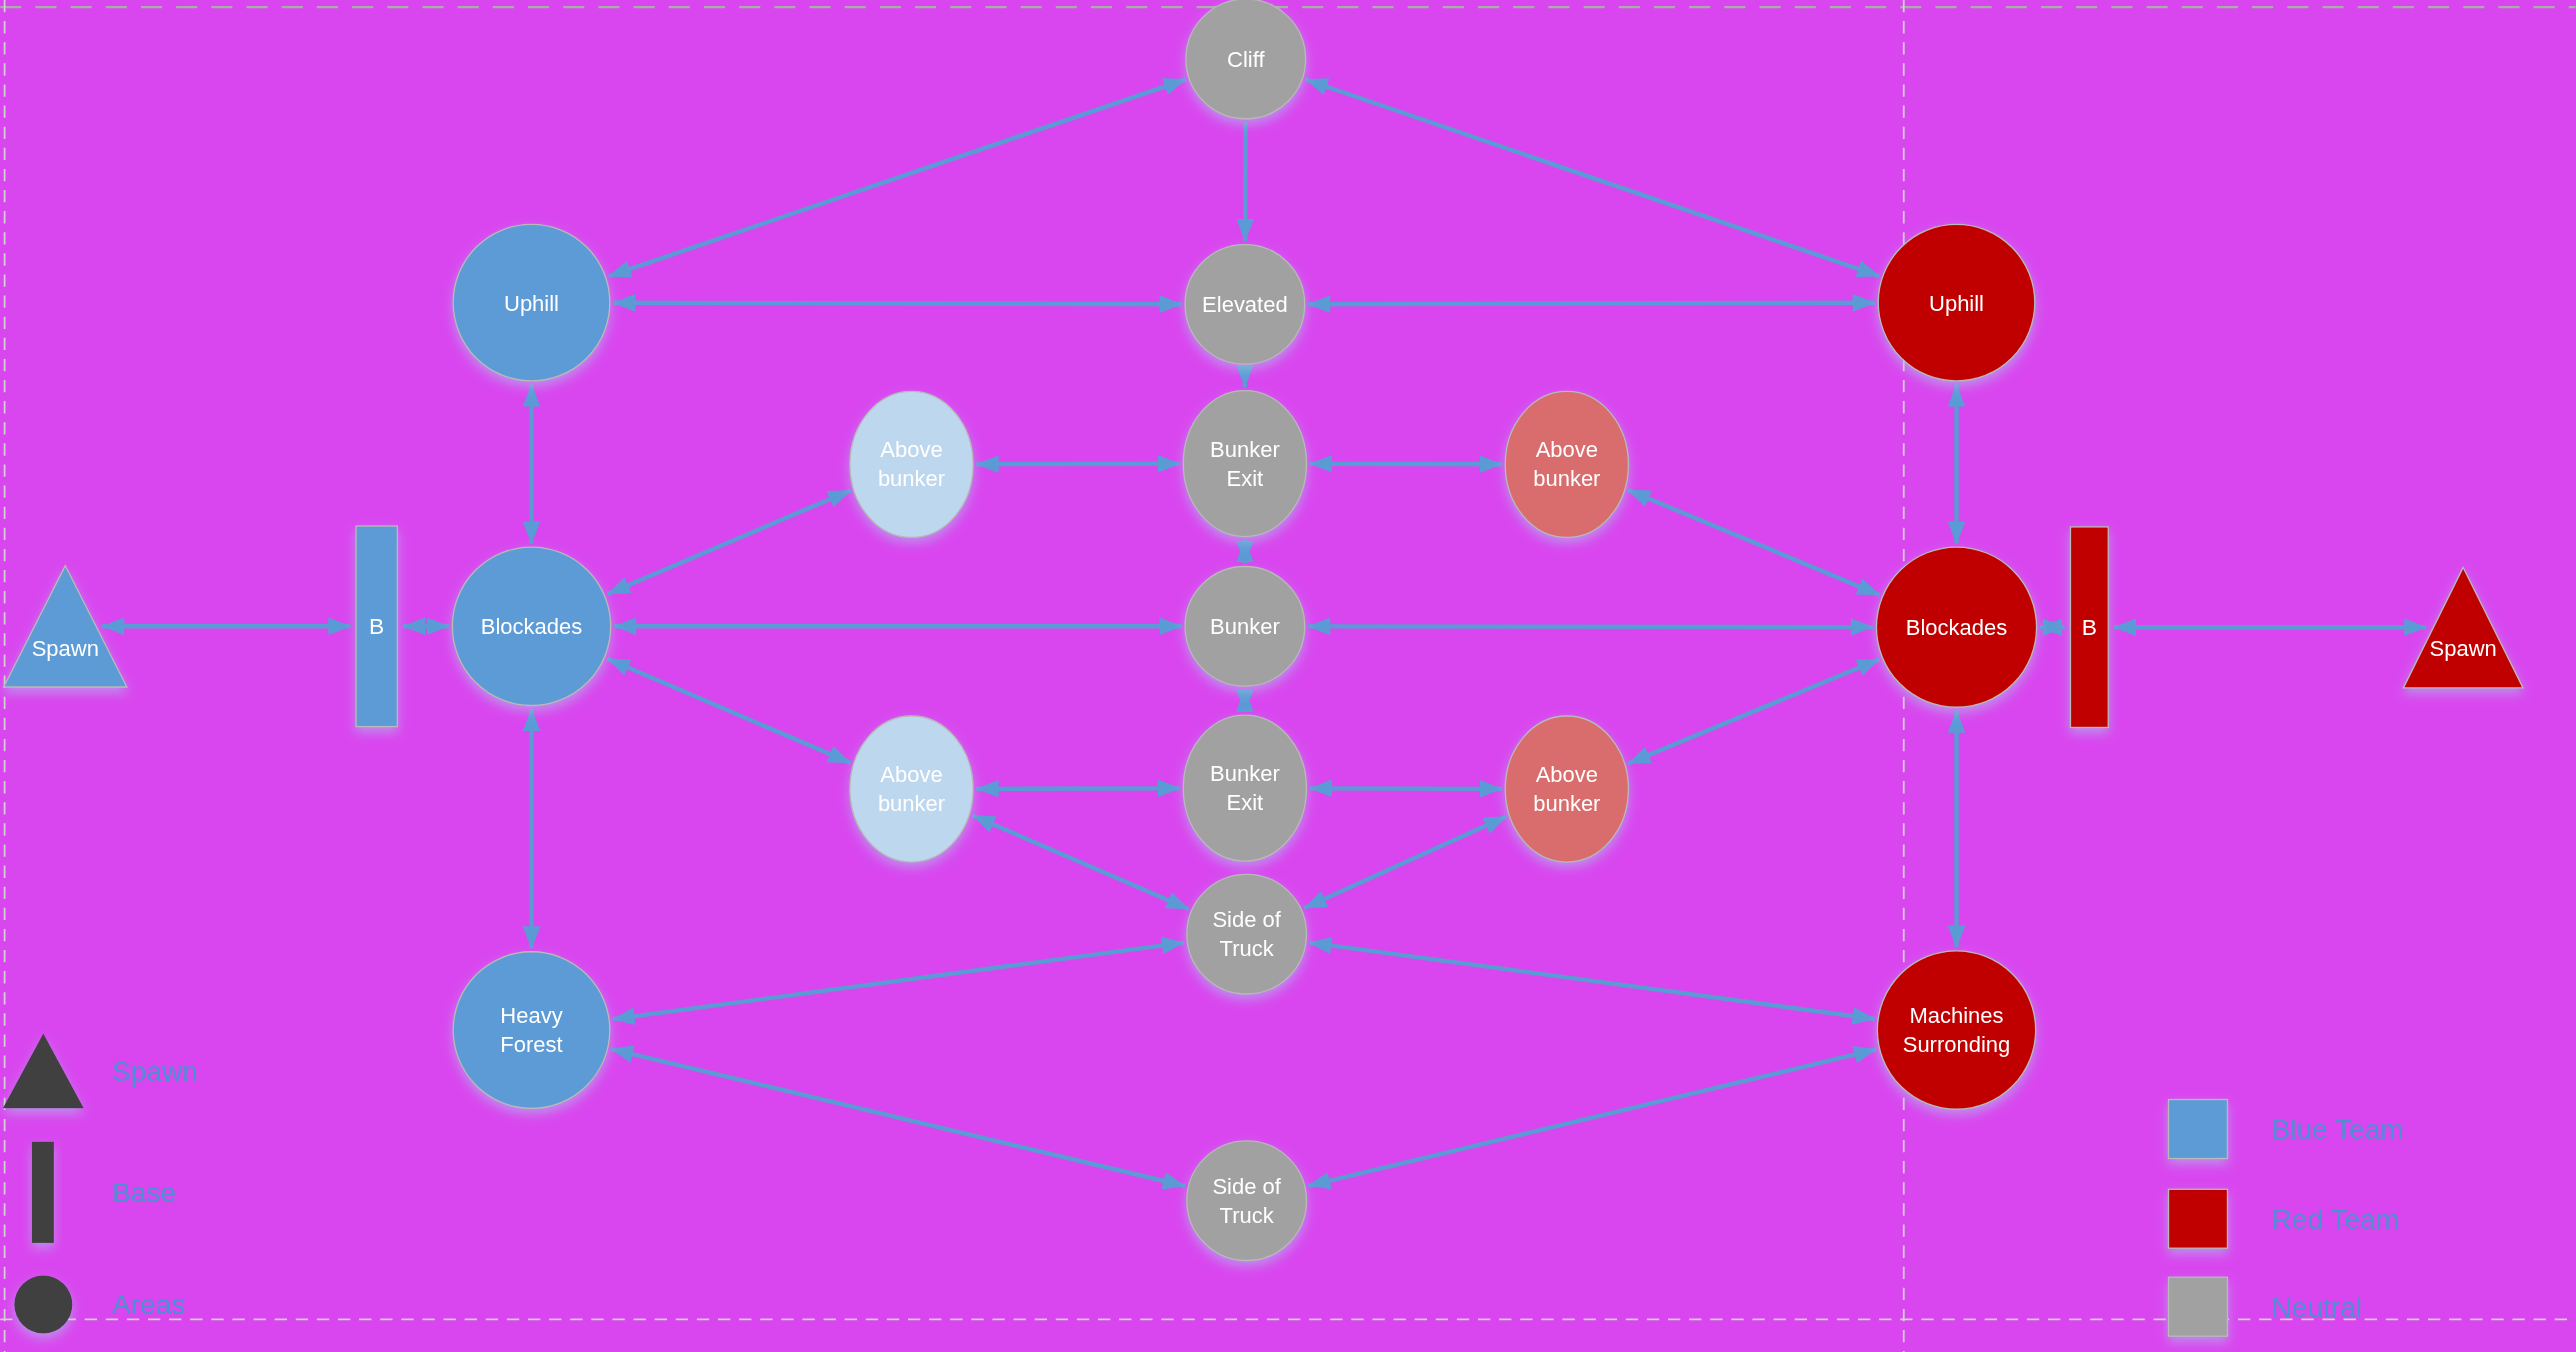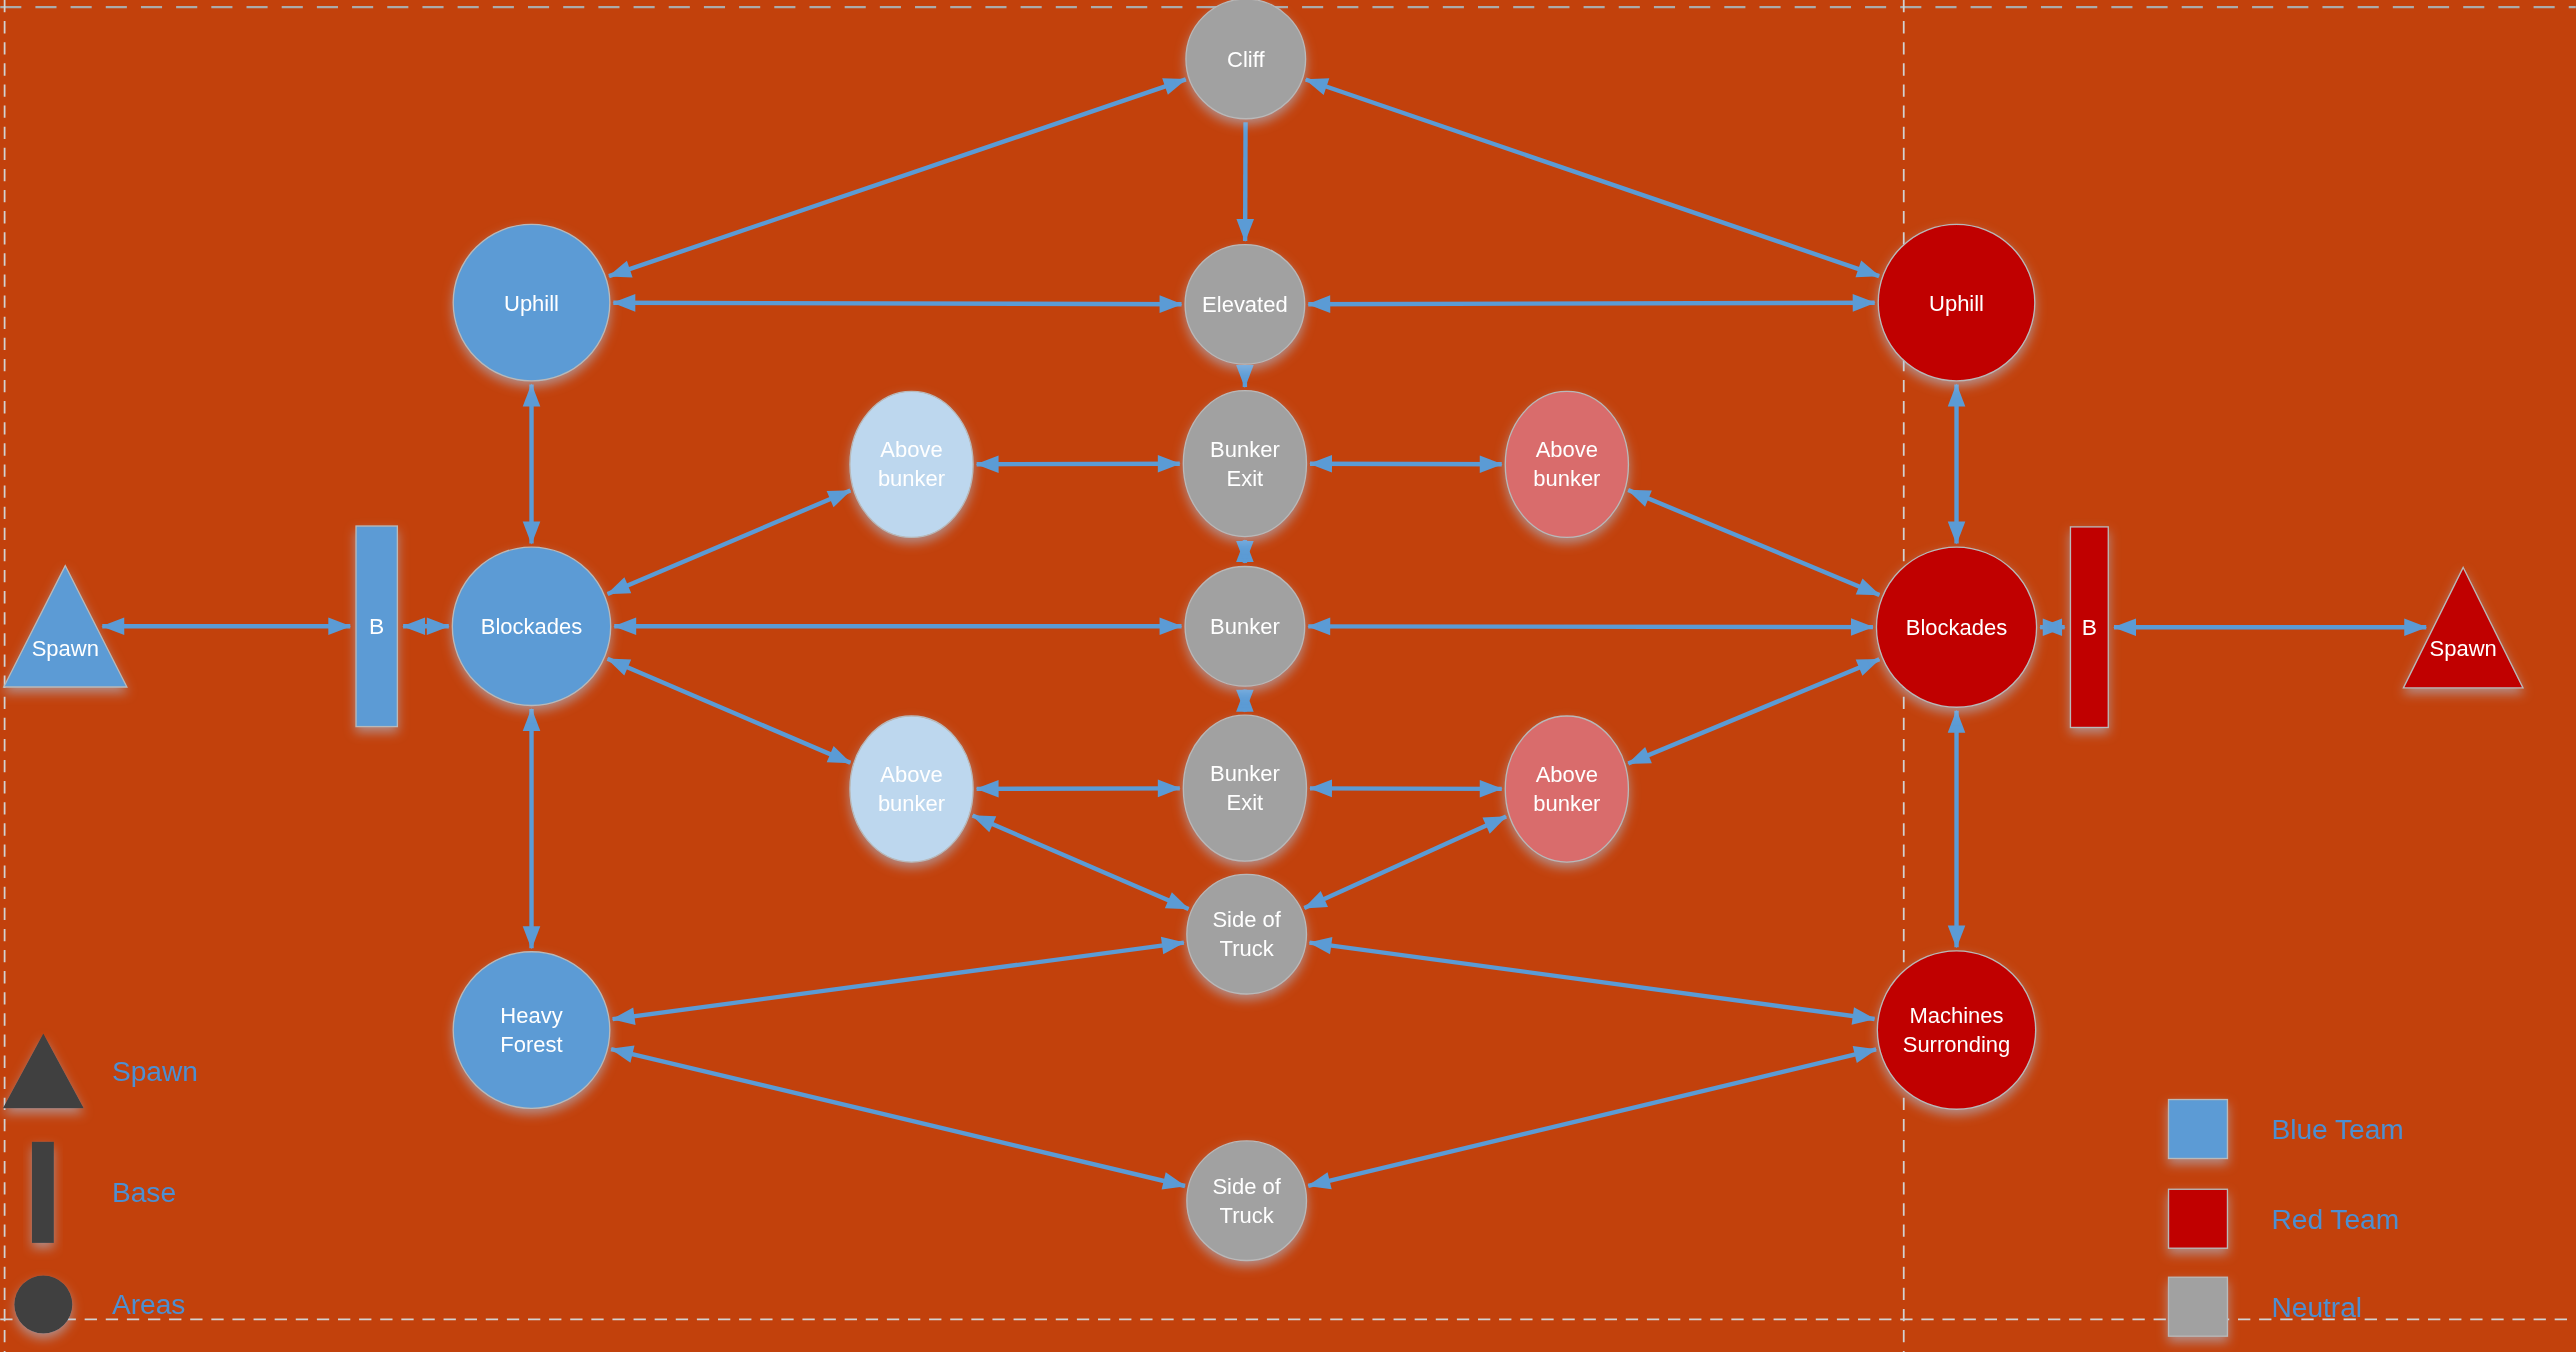--- a/index.html
+++ b/index.html
@@ -1,16 +1,16 @@
 <!DOCTYPE html>
 <html style="font-size:14px"><head>
 <meta charset="utf-8">
 <style>
   html,body{margin:0;padding:0;background:#ffffff;}
-  #canvas{position:relative;width:2576px;height:1352px;background:#c2410c;overflow:hidden;}
+  #canvas{position:relative;width:2576px;height:1352px;background:#d946ef;overflow:hidden;}
   svg{display:block;}
   text{font-family:"Liberation Sans", sans-serif;}
   .node-label{fill:#ffffff;font-size:25px;text-anchor:middle;}
   .base-label{fill:#ffffff;font-size:26px;text-anchor:middle;}
   .legend-label{font-size:32px;text-anchor:start;}
 </style>
 </head>
 <body>
 
 <div id="canvas">

